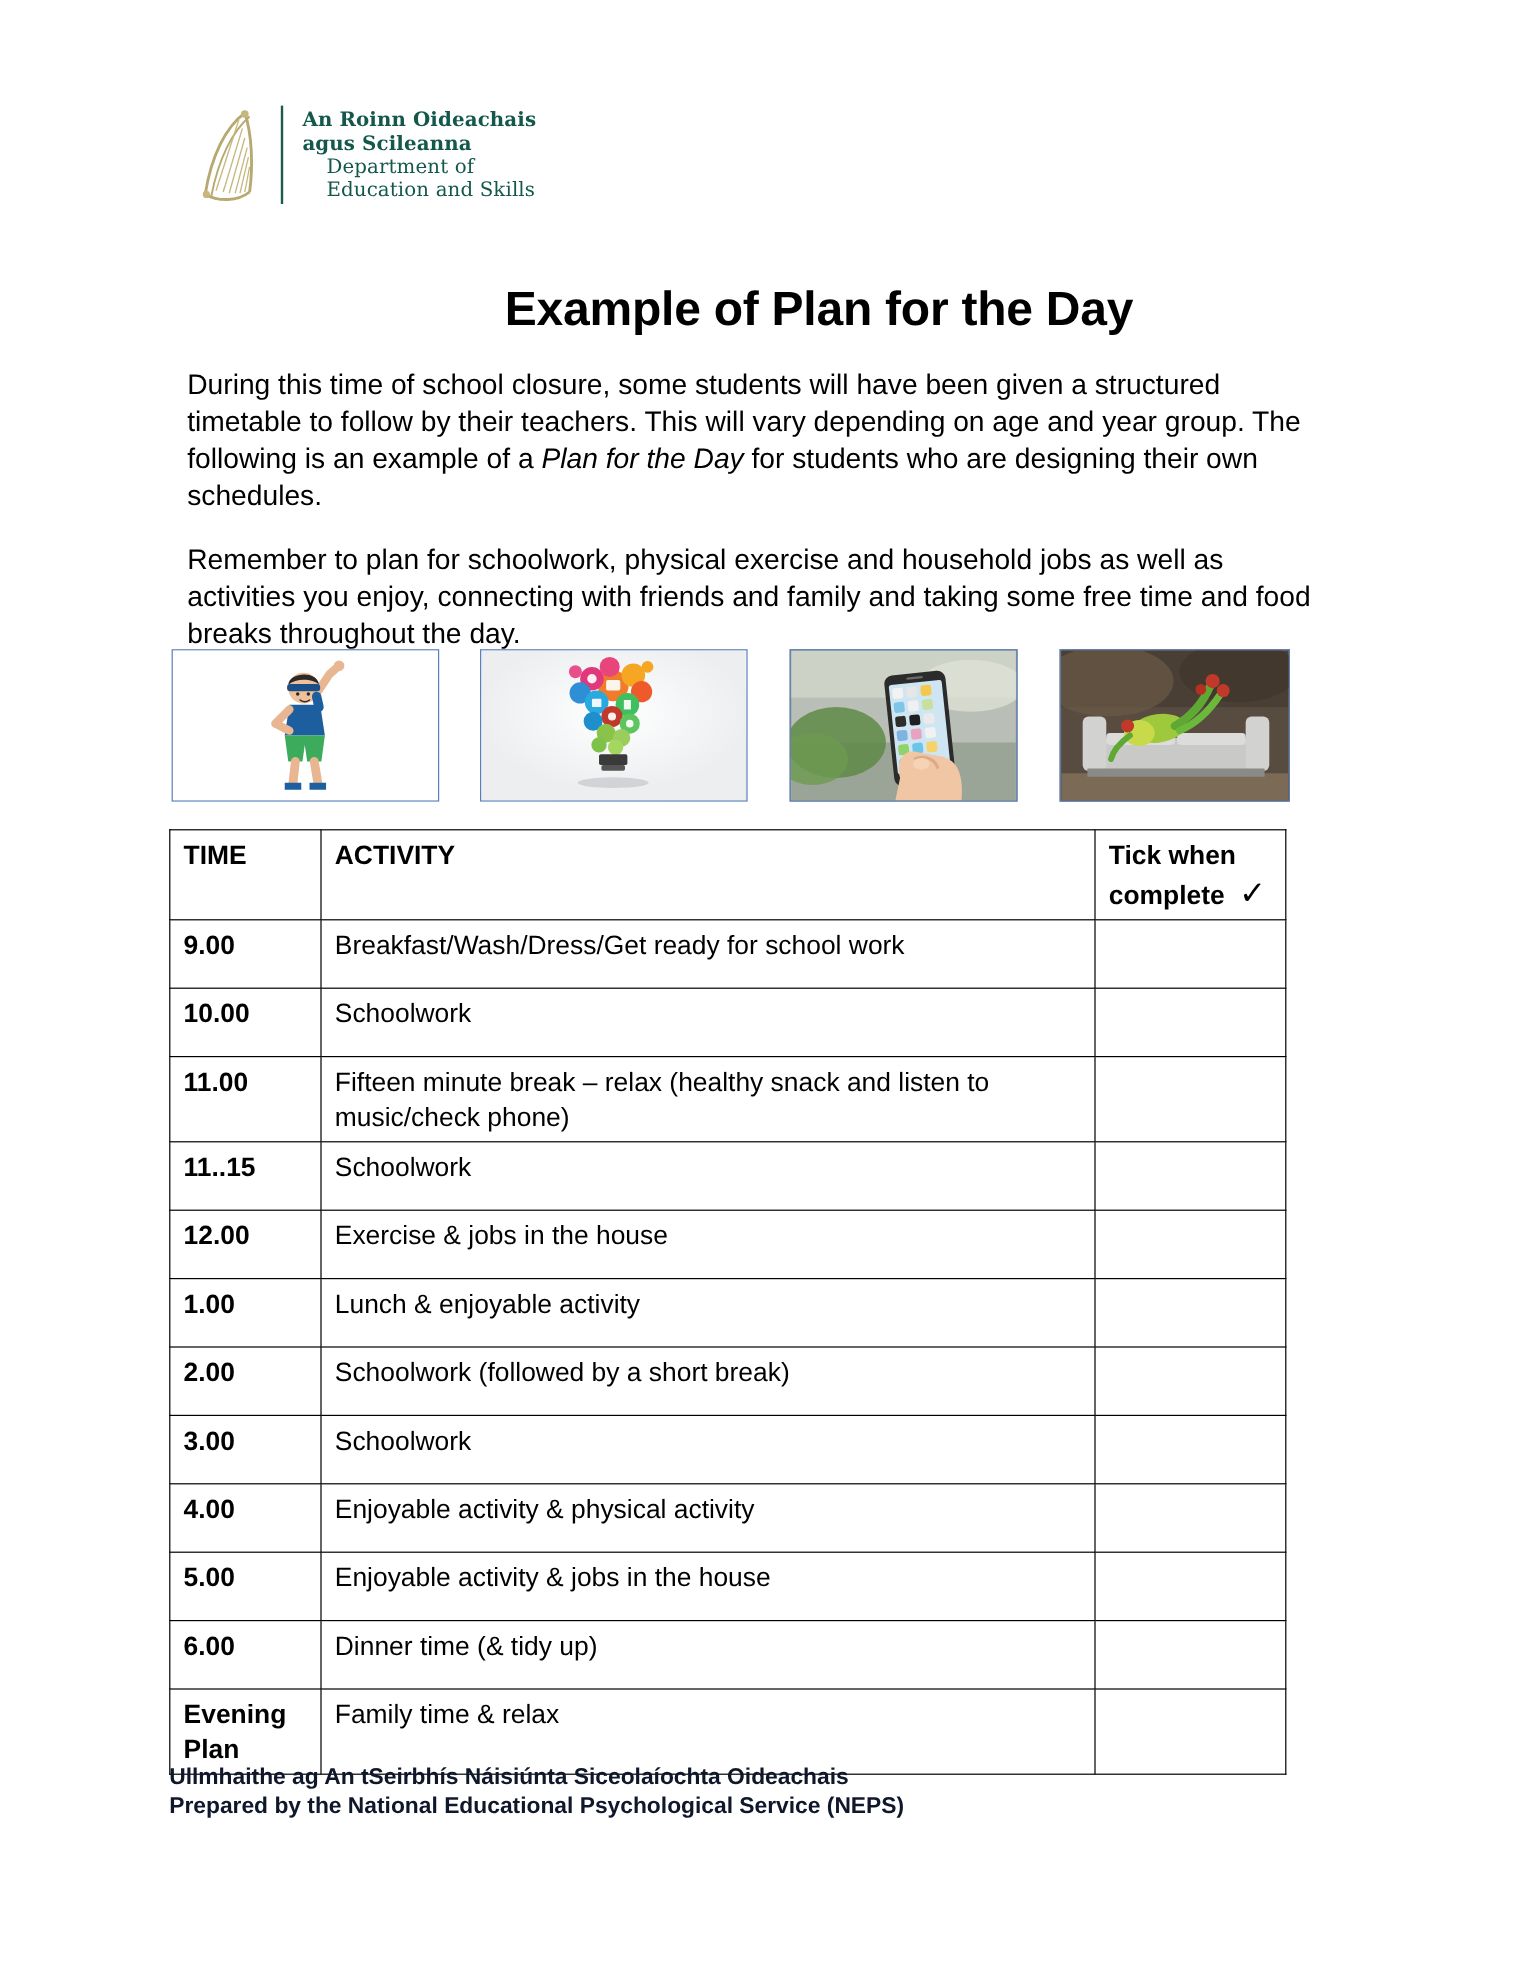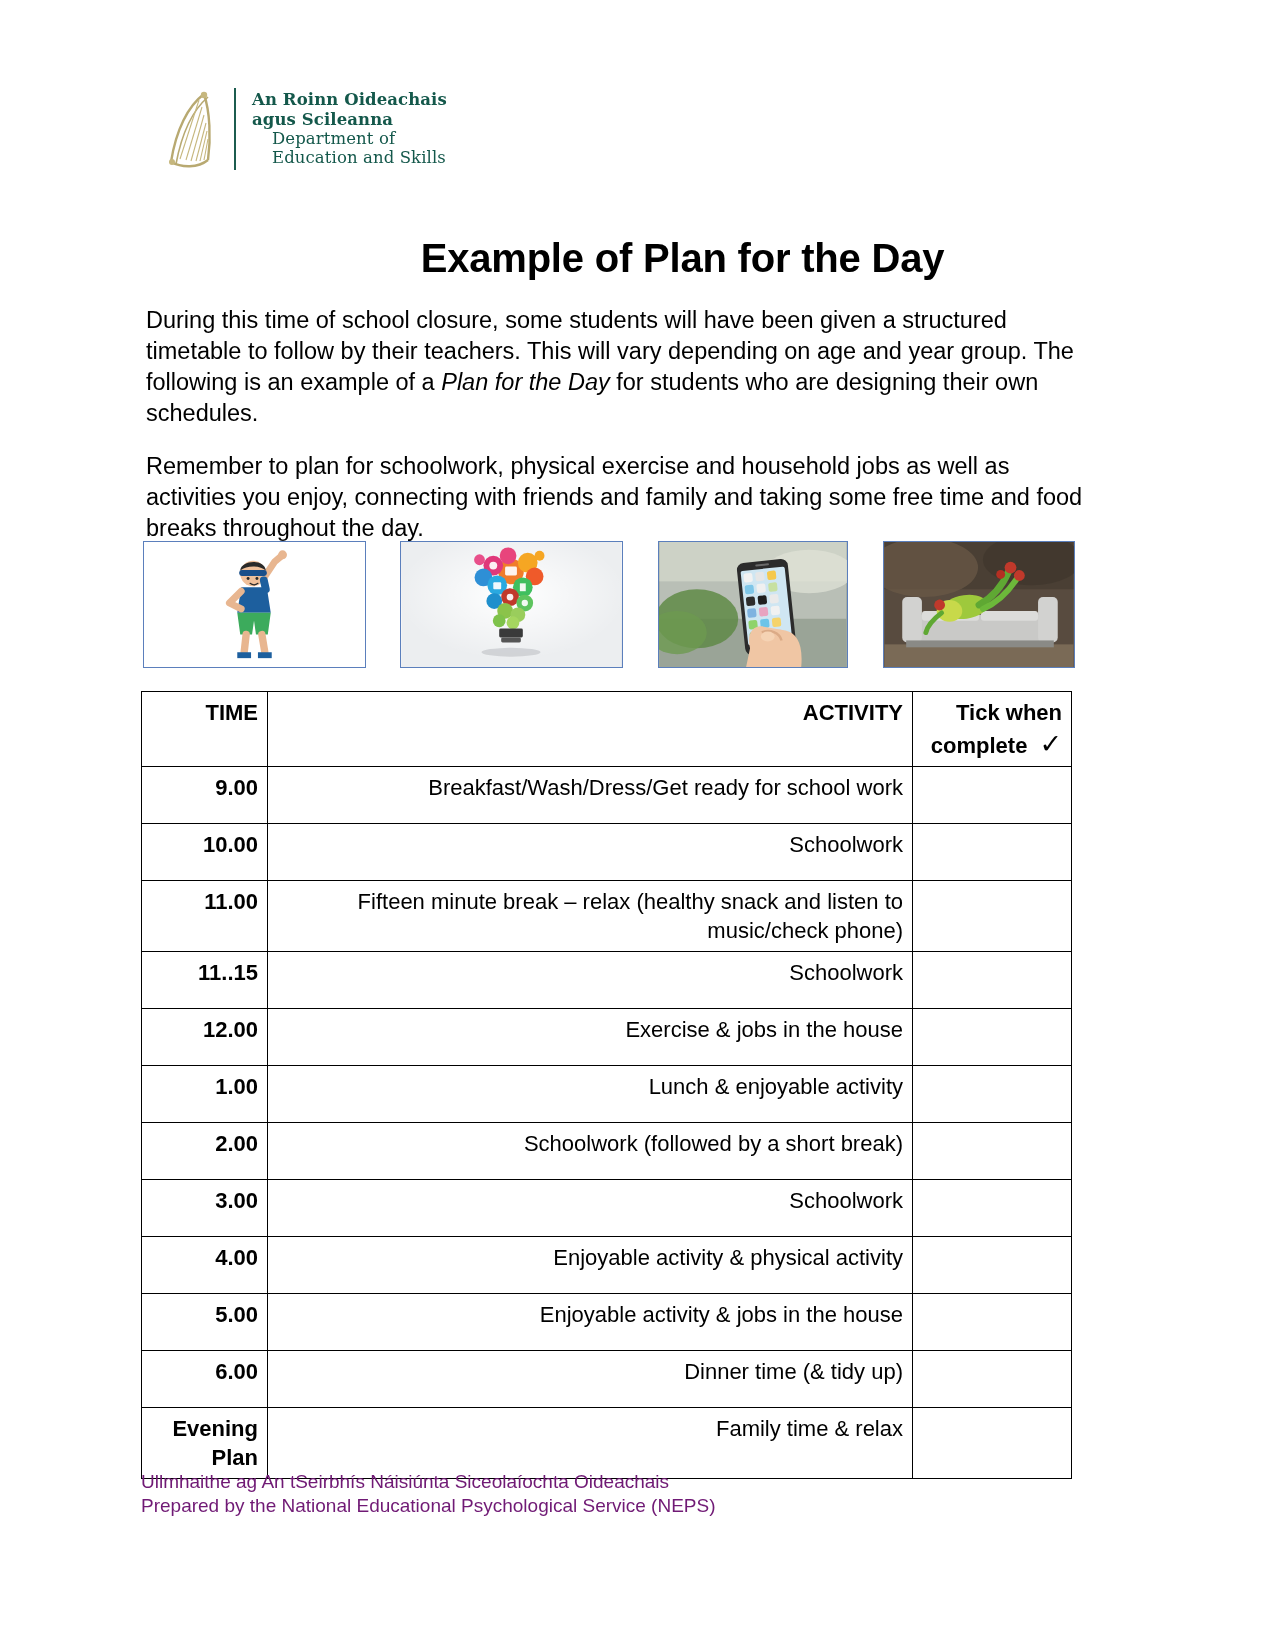--- a/index.html
+++ b/index.html
@@ -82,21 +82,21 @@
   
   .body-copy {
     position: absolute;
     left: 140px;
     top: 305px;
     width: 955px;
   }
   .para {
     font-size: 23.5px;
     line-height: 31px;
-    margin: 0 0 22px 6px;
+    margin: 0 0 22px 16px;
     text-align: left;
   }
   .para em { font-style: italic; }
 
   
   .image-strip {
     position: absolute;
     left: 143px;
     top: 541px;
     width: 932px;
@@ -125,21 +125,21 @@
     width: 930px;
     border-collapse: collapse;
     table-layout: fixed;
   }
   .plan-table td, .plan-table th {
     border: 1.3px solid #000000;
     vertical-align: top;
     padding: 6px 9px 6px 11px;
     font-size: 22px;
     line-height: 29px;
-    text-align: right;
+    text-align: left;
   }
   .col-time   { width: 126px; }
   .col-act    { width: 645px; }
   .col-tick   { width: 159px; }
 
   .plan-table thead th {
     font-weight: bold;
     height: 58px;
   }
   .hdr-tick {
@@ -160,22 +160,22 @@
   }
   .cell-time { font-weight: bold; }
   .cell-act  { font-weight: normal; }
   .cell-tick { }
 
   
   .footer {
     position: absolute;
     left: 141px;
     top: 1470px;
-    color: #701a75;
-    font-weight: normal;
+    color: #0f172a;
+    font-weight: bold;
     font-size: 19px;
     line-height: 24px;
   }
   .footer div { white-space: nowrap; }
 </style>
 </head>
 <body>
 
 <div class="page">
 

